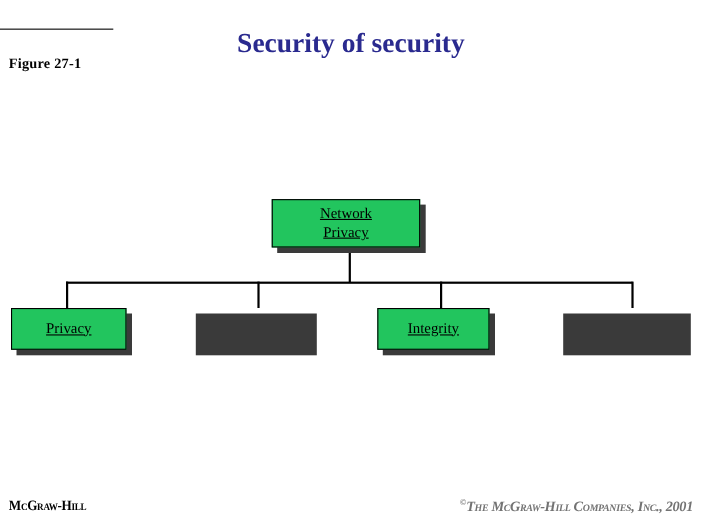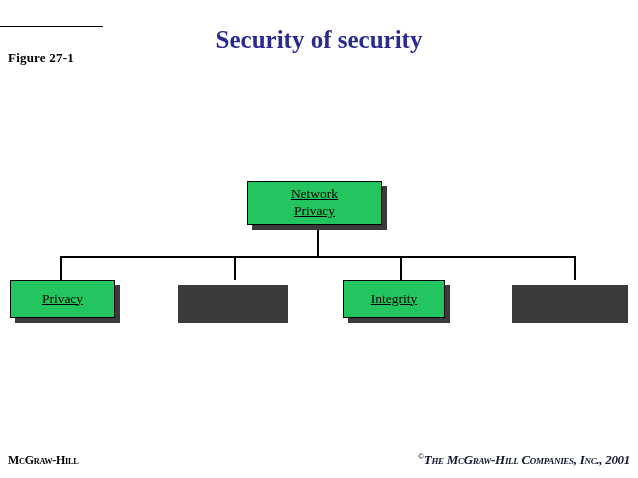--- a/index.html
+++ b/index.html
@@ -103,21 +103,21 @@
   }
   .footer-right {
     position: absolute;
     right: 8px;
     bottom: 10px;
     font-family: "Liberation Serif", serif;
     font-variant: small-caps;
     font-style: italic;
     font-weight: bold;
     font-size: 13px;
-    color: #0f172a;
+    color: #737373;
     letter-spacing: -0.3px;
     white-space: nowrap;
   }
   .footer-right .copy {
     font-size: 8px;
     vertical-align: super;
     font-style: normal;
   }
 </style>
 </head>

